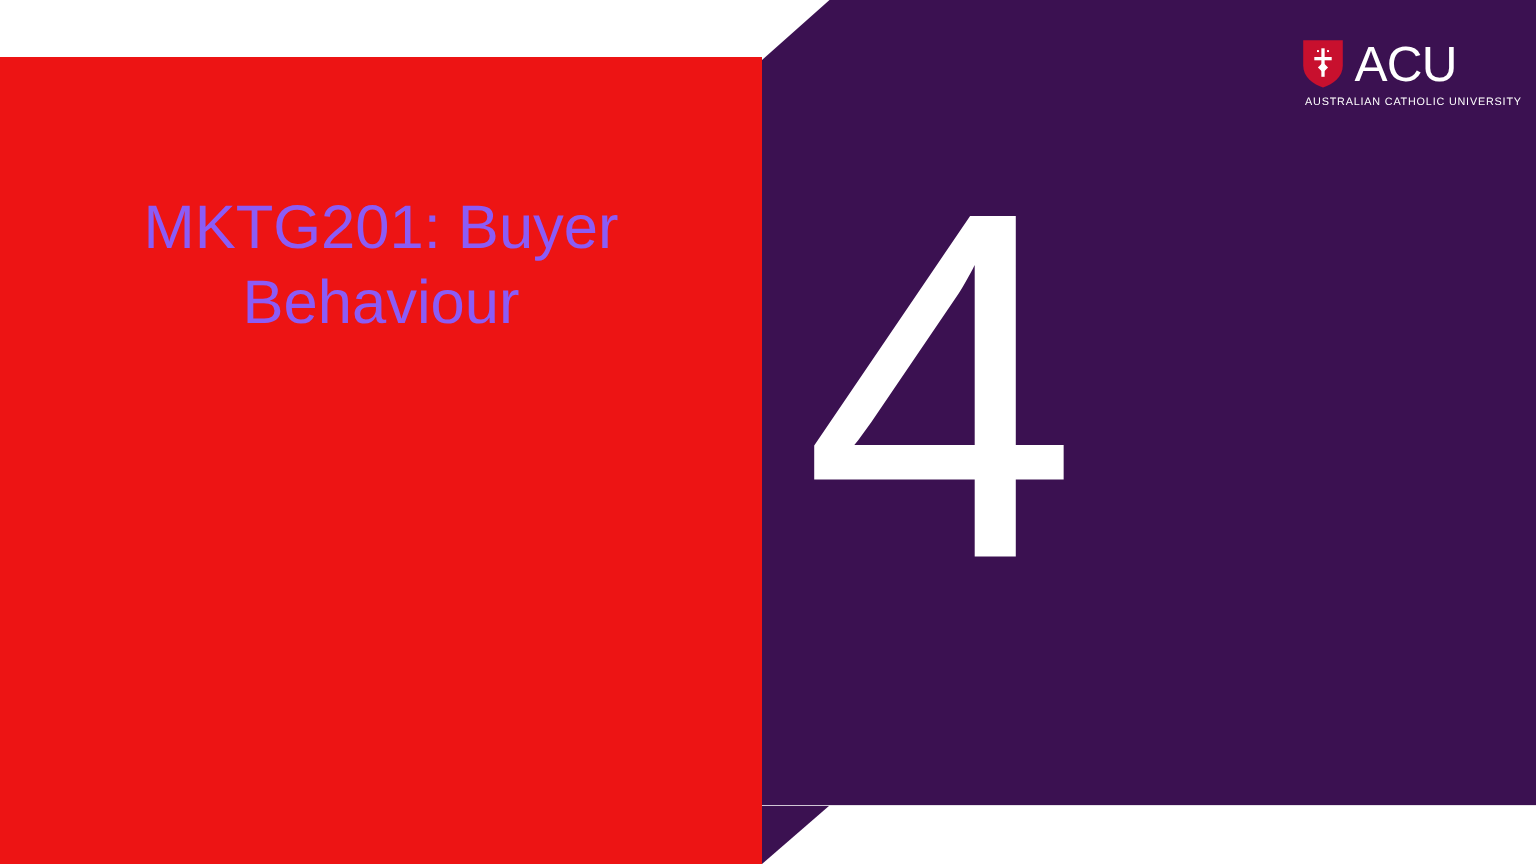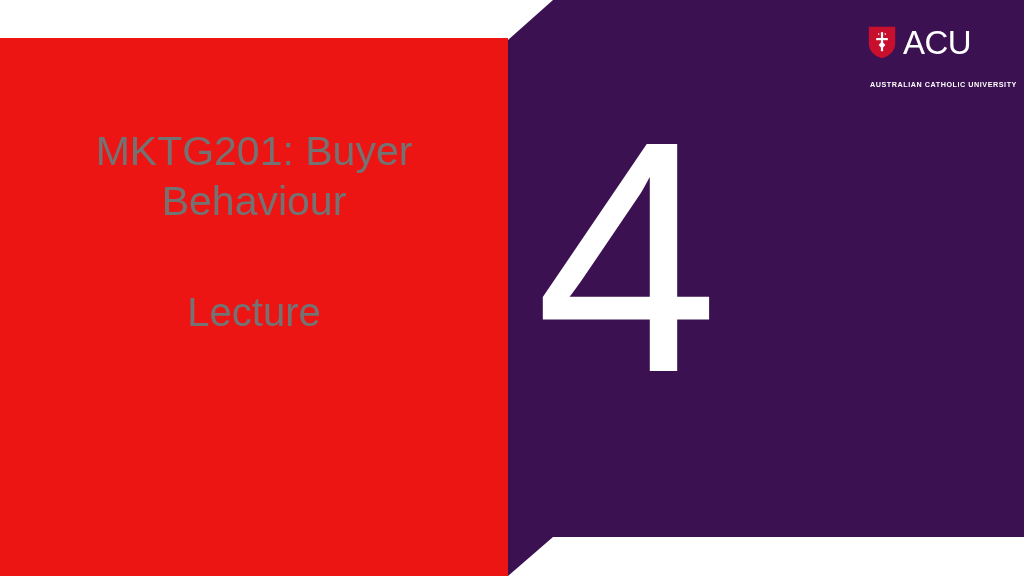--- a/index.html
+++ b/index.html
@@ -57,21 +57,21 @@
   
   .title-stack {
     position: absolute;
     left: 0;
     top: 38px;
     width: 508px;
     height: 538px;
     box-sizing: border-box;
     padding: 88px 52px 0 52px;
     text-align: center;
-    color: #737373;
+    color: #8b5cf6;
   }
   .course-title {
     font-size: 41px;
     font-weight: 400;
     line-height: 1.22;
     letter-spacing: 0px;
     margin: 0;
     white-space: pre-line;
   }
   .spacer-a { height: 62px; }
@@ -130,42 +130,41 @@
     font-size: 33px;
     font-weight: 400;
     letter-spacing: -0.5px;
     line-height: 1;
     margin-left: 7px;
     white-space: nowrap;
   }
   .logo-tagline {
     color: #ffffff;
     font-size: 7.2px;
-    font-weight: 700;
+    font-weight: 400;
     letter-spacing: 0.55px;
     white-space: nowrap;
-    margin-top: 20px;
+    margin-top: 3px;
     margin-left: 2px;
   }
 </style>
 </head>
 <body>
 
 <div id="slide">
 
   <div class="purple-panel"></div>
   <div class="purple-foot"></div>
 
   <div class="red-panel"></div>
 
   <div class="title-stack">
     <div class="course-title">MKTG201: Buyer
 Behaviour</div>
     <div class="spacer-a"></div>
-    <div class="lecture-label">Lecture</div>
     <div class="spacer-b"></div>
   </div>
 
   <div class="big-number">4</div>
 
   <div class="logo">
     <div class="logo-row">
       <span class="shield">
         <svg width="28" height="33" viewBox="0 0 28 33" xmlns="http://www.w3.org/2000/svg">
           <path d="M0.8 0.8 H27.2 V17.5 C27.2 25.2 20.9 30.1 14 32.3 C7.1 30.1 0.8 25.2 0.8 17.5 Z" fill="#c8102e"></path>

